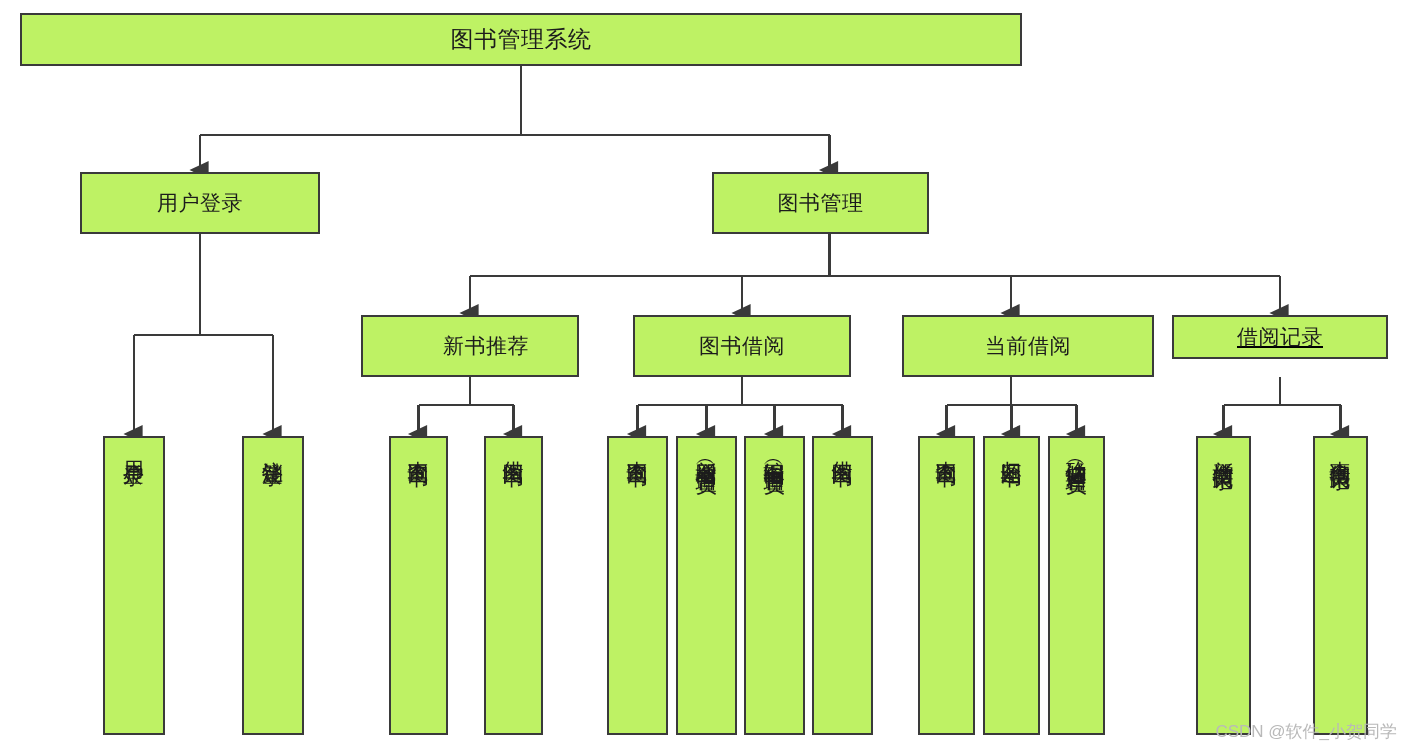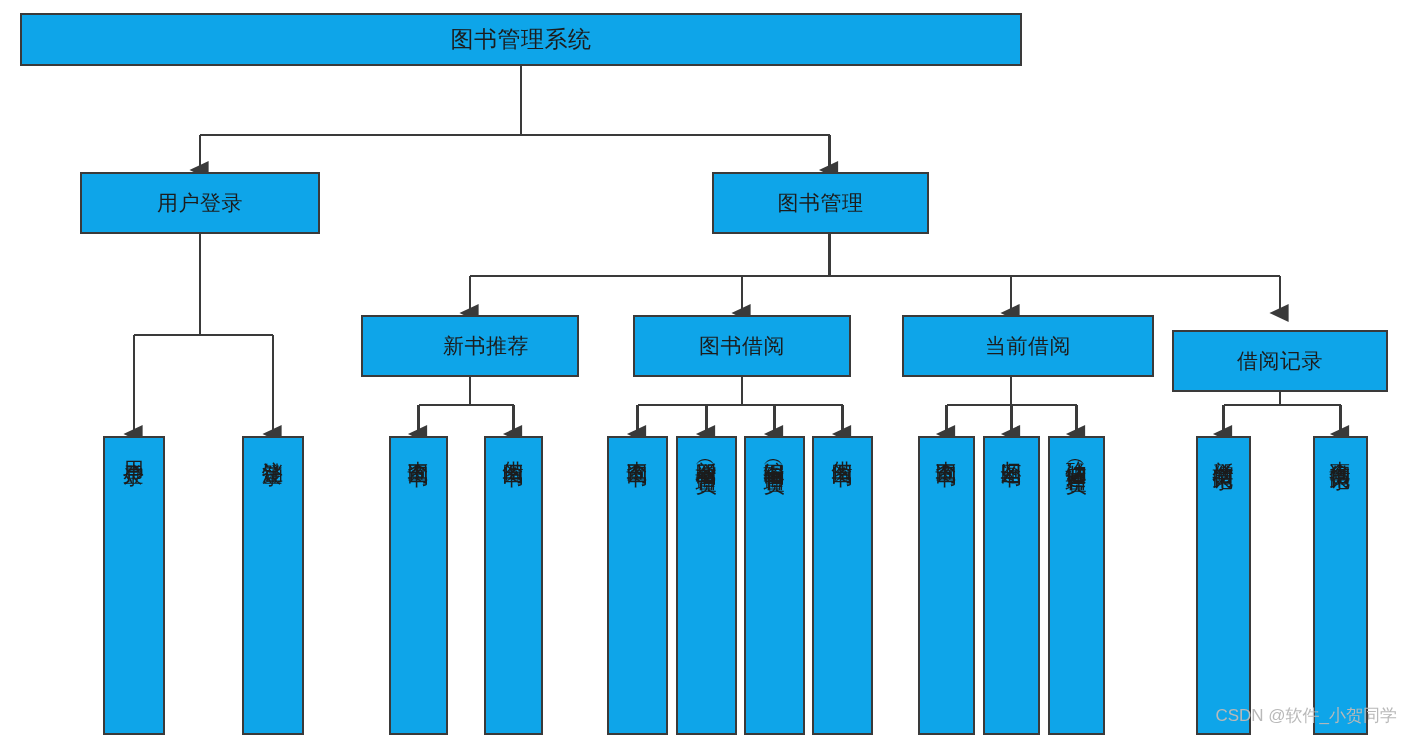--- a/index.html
+++ b/index.html
@@ -22,21 +22,21 @@
     position: absolute;
     left: 0;
     top: 0;
     width: 1405px;
     height: 747px;
     pointer-events: none;
   }
   .node {
     position: absolute;
     box-sizing: border-box;
-    background: #0ea5e9;
+    background: #bef264;
     border: 2px solid #3a3a3a;
     display: flex;
     align-items: center;
     justify-content: center;
     z-index: 2;
   }
   .node .node-label {
     color: #1c1c1c;
     text-align: center;
     line-height: 1.08;
@@ -61,21 +61,21 @@
     writing-mode: vertical-rl;
     text-orientation: upright;
     font-size: 21px;
     line-height: 1.0;
     letter-spacing: 2px;
     white-space: nowrap;
   }
   #watermark {
     position: absolute;
     right: 8px;
-    bottom: 20px;
+    bottom: 4px;
     font-size: 17px;
     color: #b9b9b9;
     z-index: 5;
     white-space: nowrap;
   }
 </style>
 </head>
 <body>
 
 <div id="diagram-root">
@@ -134,21 +134,21 @@
       </div>
       <div class="node branch" style="left: 361px; top: 315px; width: 218px; height: 62px; padding-left: 32px;">
         <span class="node-label">新书推荐</span>
       </div>
       <div class="node branch" style="left: 633px; top: 315px; width: 218px; height: 62px;">
         <span class="node-label">图书借阅</span>
       </div>
       <div class="node branch" style="left: 902px; top: 315px; width: 252px; height: 62px;">
         <span class="node-label">当前借阅</span>
       </div>
-      <div class="node branch" style="left: 1172px; top: 330px; width: 216px; height: 62px;">
+      <div class="node branch" style="left: 1172px; top: 315px; width: 216px; height: 44px; text-decoration: underline;">
         <span class="node-label">借阅记录</span>
       </div>
       <div class="node leaf" style="left: 103px; top: 436px; width: 62px; height: 299px;">
         <span class="node-label">用户登录</span>
       </div>
       <div class="node leaf" style="left: 242px; top: 436px; width: 62px; height: 299px;">
         <span class="node-label">注销登录</span>
       </div>
       <div class="node leaf" style="left: 389px; top: 436px; width: 59px; height: 299px;">
         <span class="node-label">查询图书</span>

